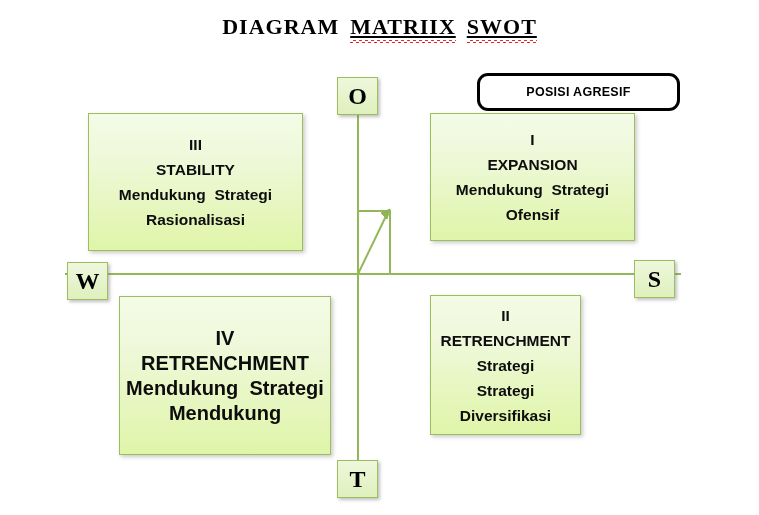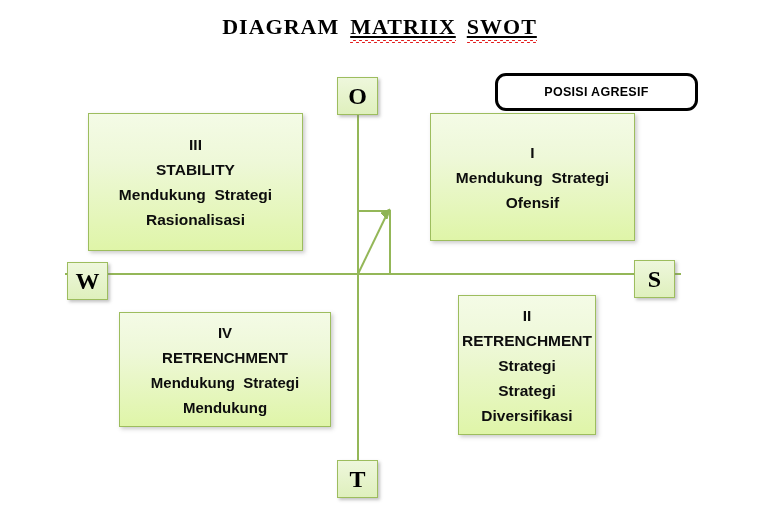--- a/index.html
+++ b/index.html
@@ -115,26 +115,26 @@
 
   #quadrant-iii {
     left: 88px;  top: 113px;  width: 215px; height: 138px;
     font-size: 15.5px; line-height: 25px;
   }
   #quadrant-i {
     left: 430px; top: 113px;  width: 205px; height: 128px;
     font-size: 15.5px; line-height: 25px;
   }
   #quadrant-iv {
-    left: 119px; top: 296px;  width: 212px; height: 115px;
-    font-size: 15px; line-height: 25px; margin-top: 16px;
+    left: 119px; top: 296px;  width: 212px; height: 159px;
+    font-size: 20px; line-height: 25px;
   }
   #quadrant-ii {
-    left: 430px; top: 295px;  width: 138px; height: 140px;
-    font-size: 15.5px; line-height: 25px; margin-left: 28px;
+    left: 430px; top: 295px;  width: 151px; height: 140px;
+    font-size: 15.5px; line-height: 25px;
   }
 
   
   #callout-agresif {
     position: absolute;
     left: 477px;
     top: 73px;
     width: 203px;
     height: 38px;
     box-sizing: border-box;
@@ -143,21 +143,20 @@
     background: #ffffff;
     display: flex;
     align-items: center;
     justify-content: center;
     font-family: "Liberation Sans", sans-serif;
     font-weight: bold;
     font-size: 12.5px;
     letter-spacing: 0.3px;
     color: #000000;
     z-index: 7;
-    margin-left: 18px;
   }
 
   
   #strategy-arrow {
     position: absolute;
     left: 352px;
     top: 203px;
     width: 48px;
     height: 80px;
     z-index: 5;
@@ -197,20 +196,21 @@
 
   <div class="quadrant" id="quadrant-iii">
     <span class="line">III</span>
     <span class="line">STABILITY</span>
     <span class="line">Mendukung  Strategi</span>
     <span class="line">Rasionalisasi</span>
   </div>
 
   <div class="quadrant" id="quadrant-i">
     <span class="line">I</span>
+    <span class="line">EXPANSION</span>
     <span class="line">Mendukung  Strategi</span>
     <span class="line">Ofensif</span>
   </div>
 
   <div class="quadrant" id="quadrant-iv">
     <span class="line">IV</span>
     <span class="line">RETRENCHMENT</span>
     <span class="line">Mendukung  Strategi</span>
     <span class="line">Mendukung</span>
   </div>

